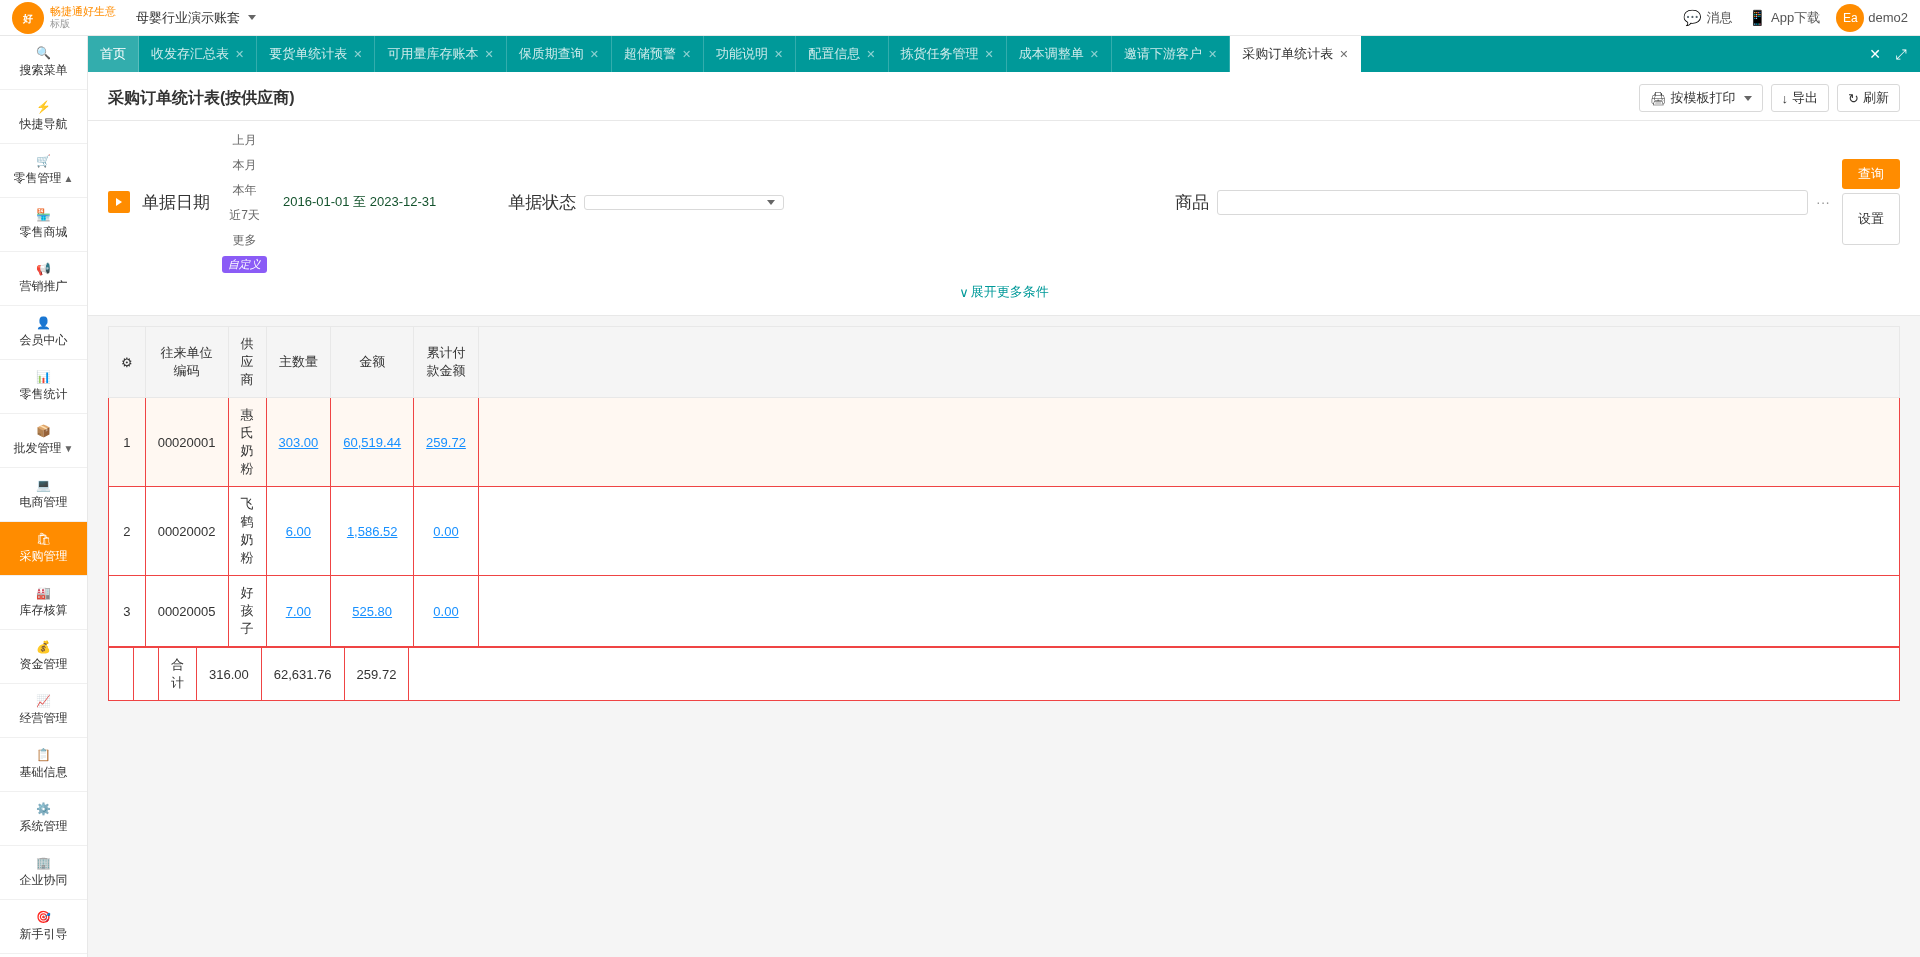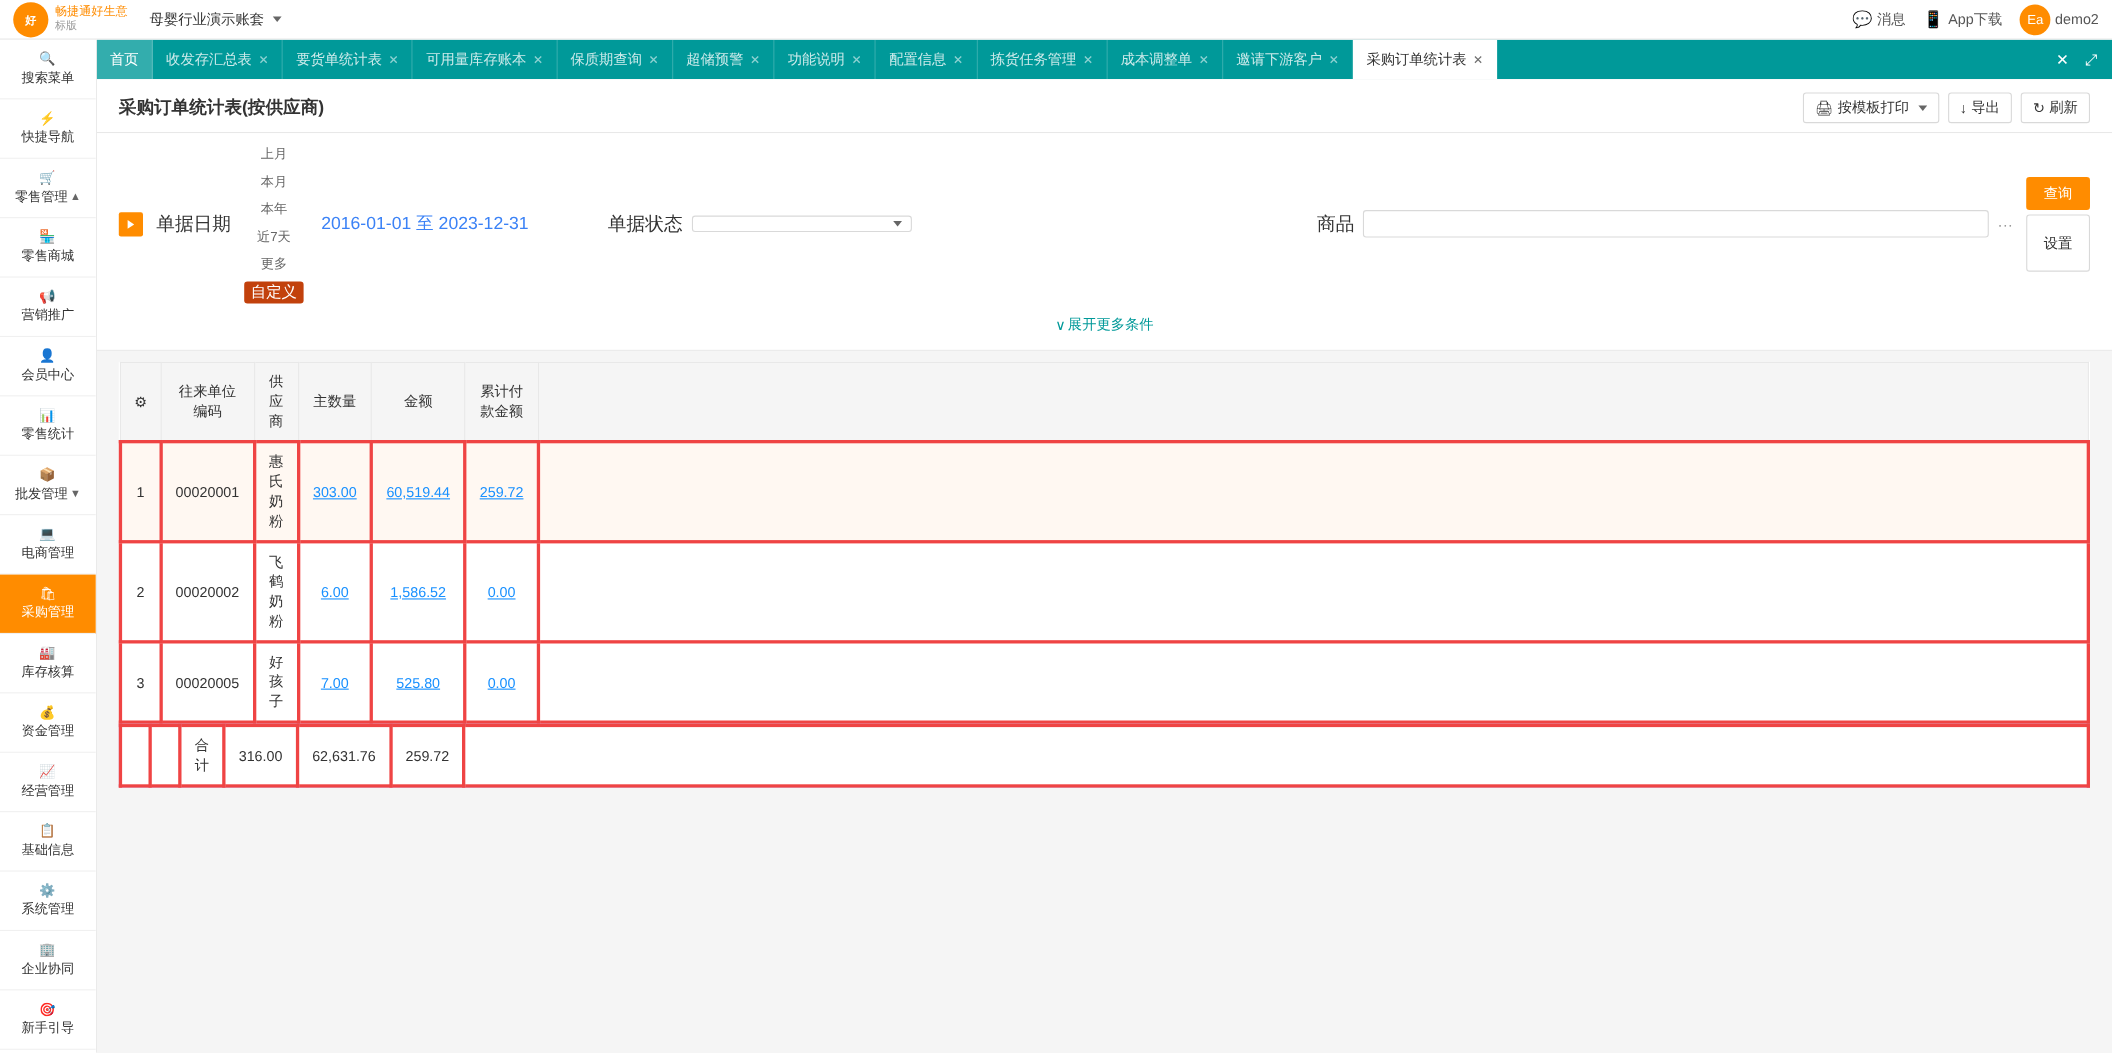--- a/index.html
+++ b/index.html
@@ -43,34 +43,34 @@
     .btn-export { display: flex; align-items: center; gap: 4px; border: 1px solid #d9d9d9; background: #fff; padding: 4px 10px; border-radius: 3px; cursor: pointer; color: #333; font-size: 13px; }
     .btn-refresh { display: flex; align-items: center; gap: 4px; border: 1px solid #d9d9d9; background: #fff; padding: 4px 10px; border-radius: 3px; cursor: pointer; color: #333; font-size: 13px; }
 
     
     .filter-area { background: #fff; padding: 10px 20px; border-bottom: 1px solid #e8e8e8; flex-shrink: 0; }
     .filter-row { display: flex; align-items: center; gap: 12px; margin-bottom: 6px; }
     .filter-toggle { width: 22px; height: 22px; background: #ff8c00; color: white; border: none; cursor: pointer; display: flex; align-items: center; justify-content: center; border-radius: 2px; font-size: 14px; flex-shrink: 0; }
     .filter-label { color: #333; font-size: 17px; white-space: nowrap; }
     .date-shortcuts { display: flex; gap: 6px; align-items: center; flex-direction: column; }
     .date-shortcut { color: #666; font-size: 12px; cursor: pointer; padding: 1px 4px; }
-    .date-tag { background: #c2410c; color: #fff; font-size: 14px; padding: 1px 6px; border-radius: 3px; cursor: pointer; }
-    .date-range { color: #3b82f6; font-size: 16px; }
+    .date-tag { background: #8b5cf6; color: #fff; font-size: 11px; padding: 1px 6px; border-radius: 3px; cursor: pointer; font-style: italic; }
+    .date-range { color: #14532d; font-size: 13px; }
     .filter-select { border: 1px solid #d9d9d9; padding: 4px 8px; border-radius: 3px; color: #333; font-size: 13px; background: #fff; cursor: pointer; display: flex; align-items: center; gap: 4px; min-width: 120px; }
     .filter-input { border: 1px solid #d9d9d9; padding: 4px 8px; border-radius: 3px; color: #333; font-size: 13px; background: #fff; flex: 1; }
     .expand-filters { color: #009999; font-size: 13px; cursor: pointer; display: flex; align-items: center; gap: 2px; justify-content: center; padding: 4px 0; }
     .btn-query { background: #ff8c00; color: #fff; border: none; padding: 6px 16px; border-radius: 3px; cursor: pointer; font-size: 13px; }
     .btn-settings { background: #fff; color: #333; border: 1px solid #d9d9d9; padding: 16px 14px; border-radius: 3px; cursor: pointer; font-size: 13px; }
     .action-buttons { display: flex; flex-direction: column; gap: 4px; }
 
     
     .table-area { flex: 1; overflow: auto; padding: 0 20px; background: #f5f5f5; }
     .data-table { width: 100%; border-collapse: collapse; background: #fff; margin-top: 10px; }
     .data-table th { background: #f5f5f5; border: 1px solid #e8e8e8; padding: 8px 12px; text-align: center; color: #333; font-weight: normal; font-size: 13px; }
-    .data-table td { border: 3px solid #ef4444; padding: 8px 12px; text-align: center; color: #333; font-size: 13px; background: #fff; }
+    .data-table td { border: 1px solid #ef4444; padding: 8px 12px; text-align: center; color: #333; font-size: 13px; background: #fff; }
     .data-table tr.row-1 td { background: #fff8f2; }
     .data-table td.number-link { color: #1890ff; text-decoration: underline; cursor: pointer; }
     .data-table td.text-left { text-align: left; }
     .data-table th.col-check { width: 40px; }
     .gear-th { color: #666; cursor: pointer; }
 
     
     .table-footer { background: #c4b5fd; border: 1px solid #e8e8e8; border-top: none; }
 
     .chevron-down { display: inline-block; width: 0; height: 0; border-left: 4px solid transparent; border-right: 4px solid transparent; border-top: 5px solid #666; margin-left: 4px; }

